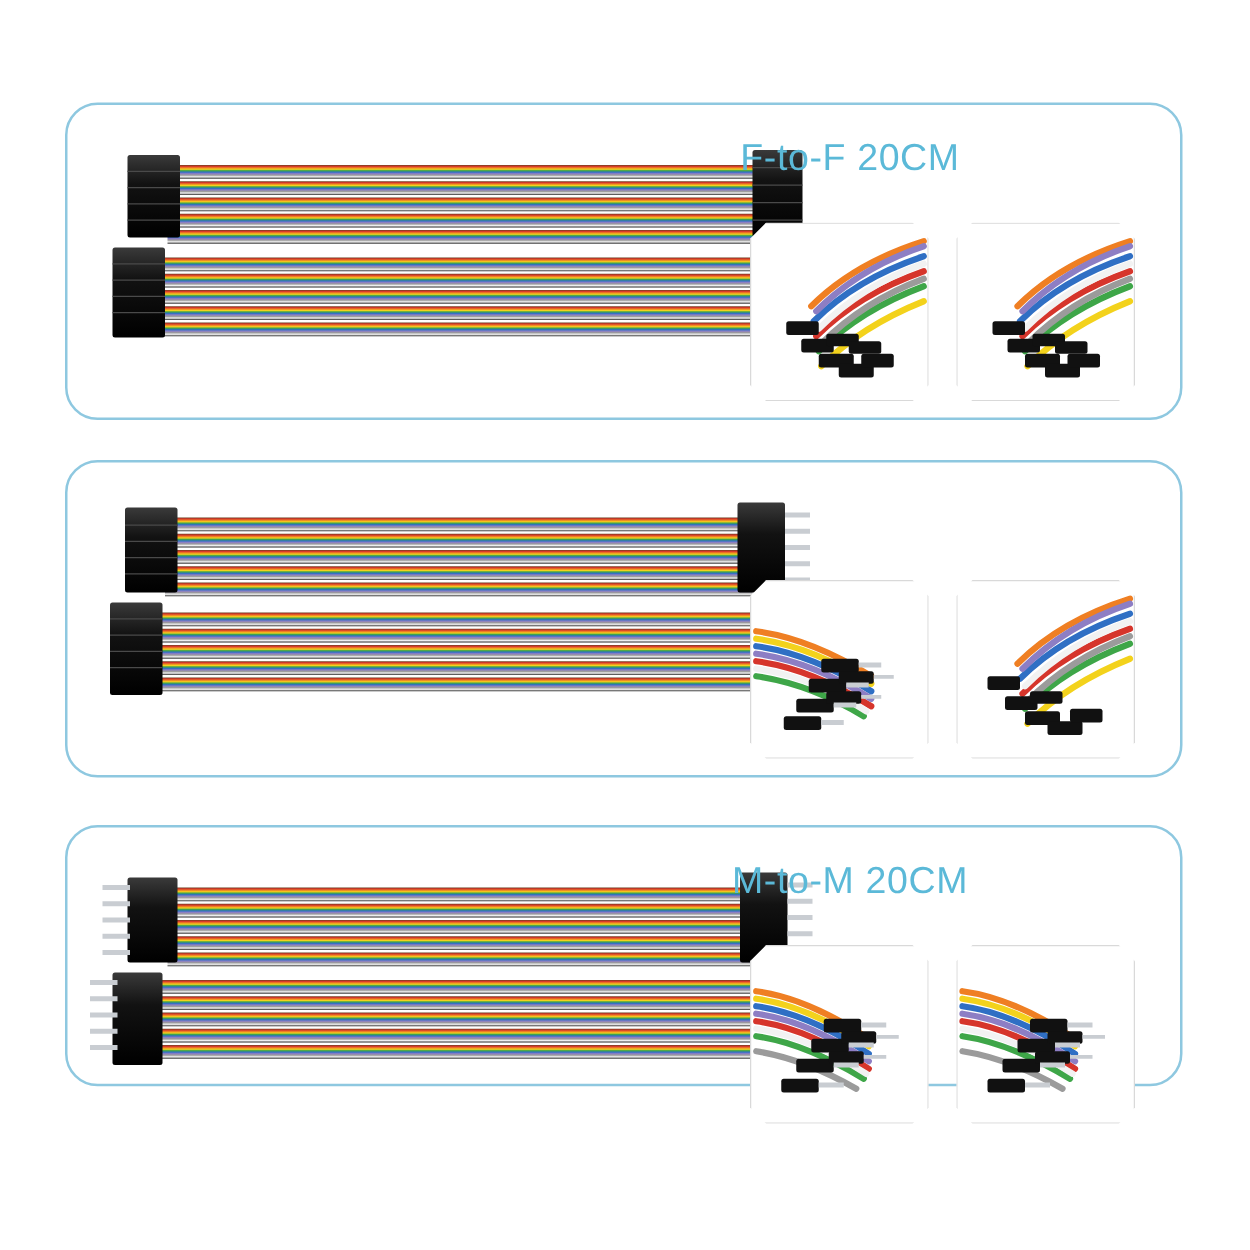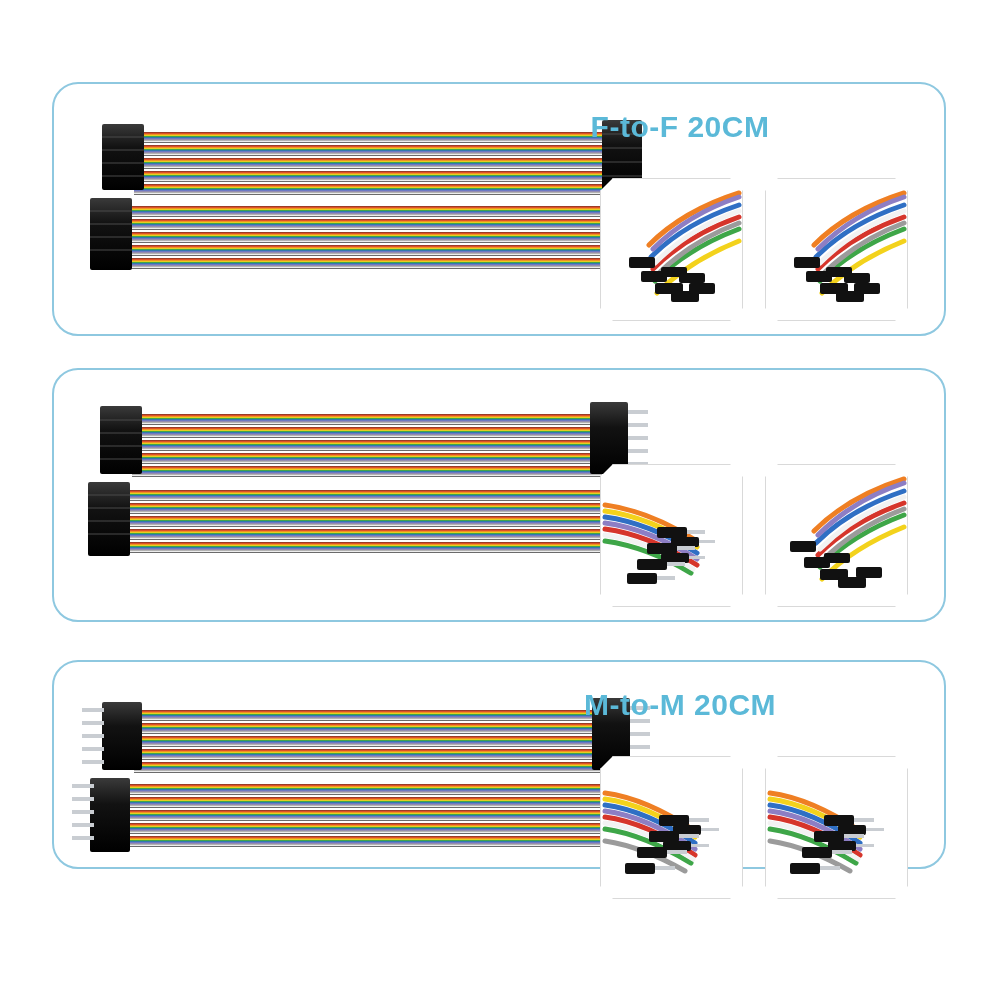--- a/index.html
+++ b/index.html
@@ -37,21 +37,21 @@
   #panel-2 { top: 660px; height: 209px; }
 
   
   .panel-title {
     position: absolute;
     right: 44px;
     top: 26px;
     width: 440px;
     text-align: center;
     font-size: 30px;
-    font-weight: 700;
+    font-weight: 400;
     letter-spacing: 0.5px;
     color: #5bb9d8;
     white-space: nowrap;
   }
 
   
   .thumb-row {
     position: absolute;
     right: 36px;
     top: 94px;

